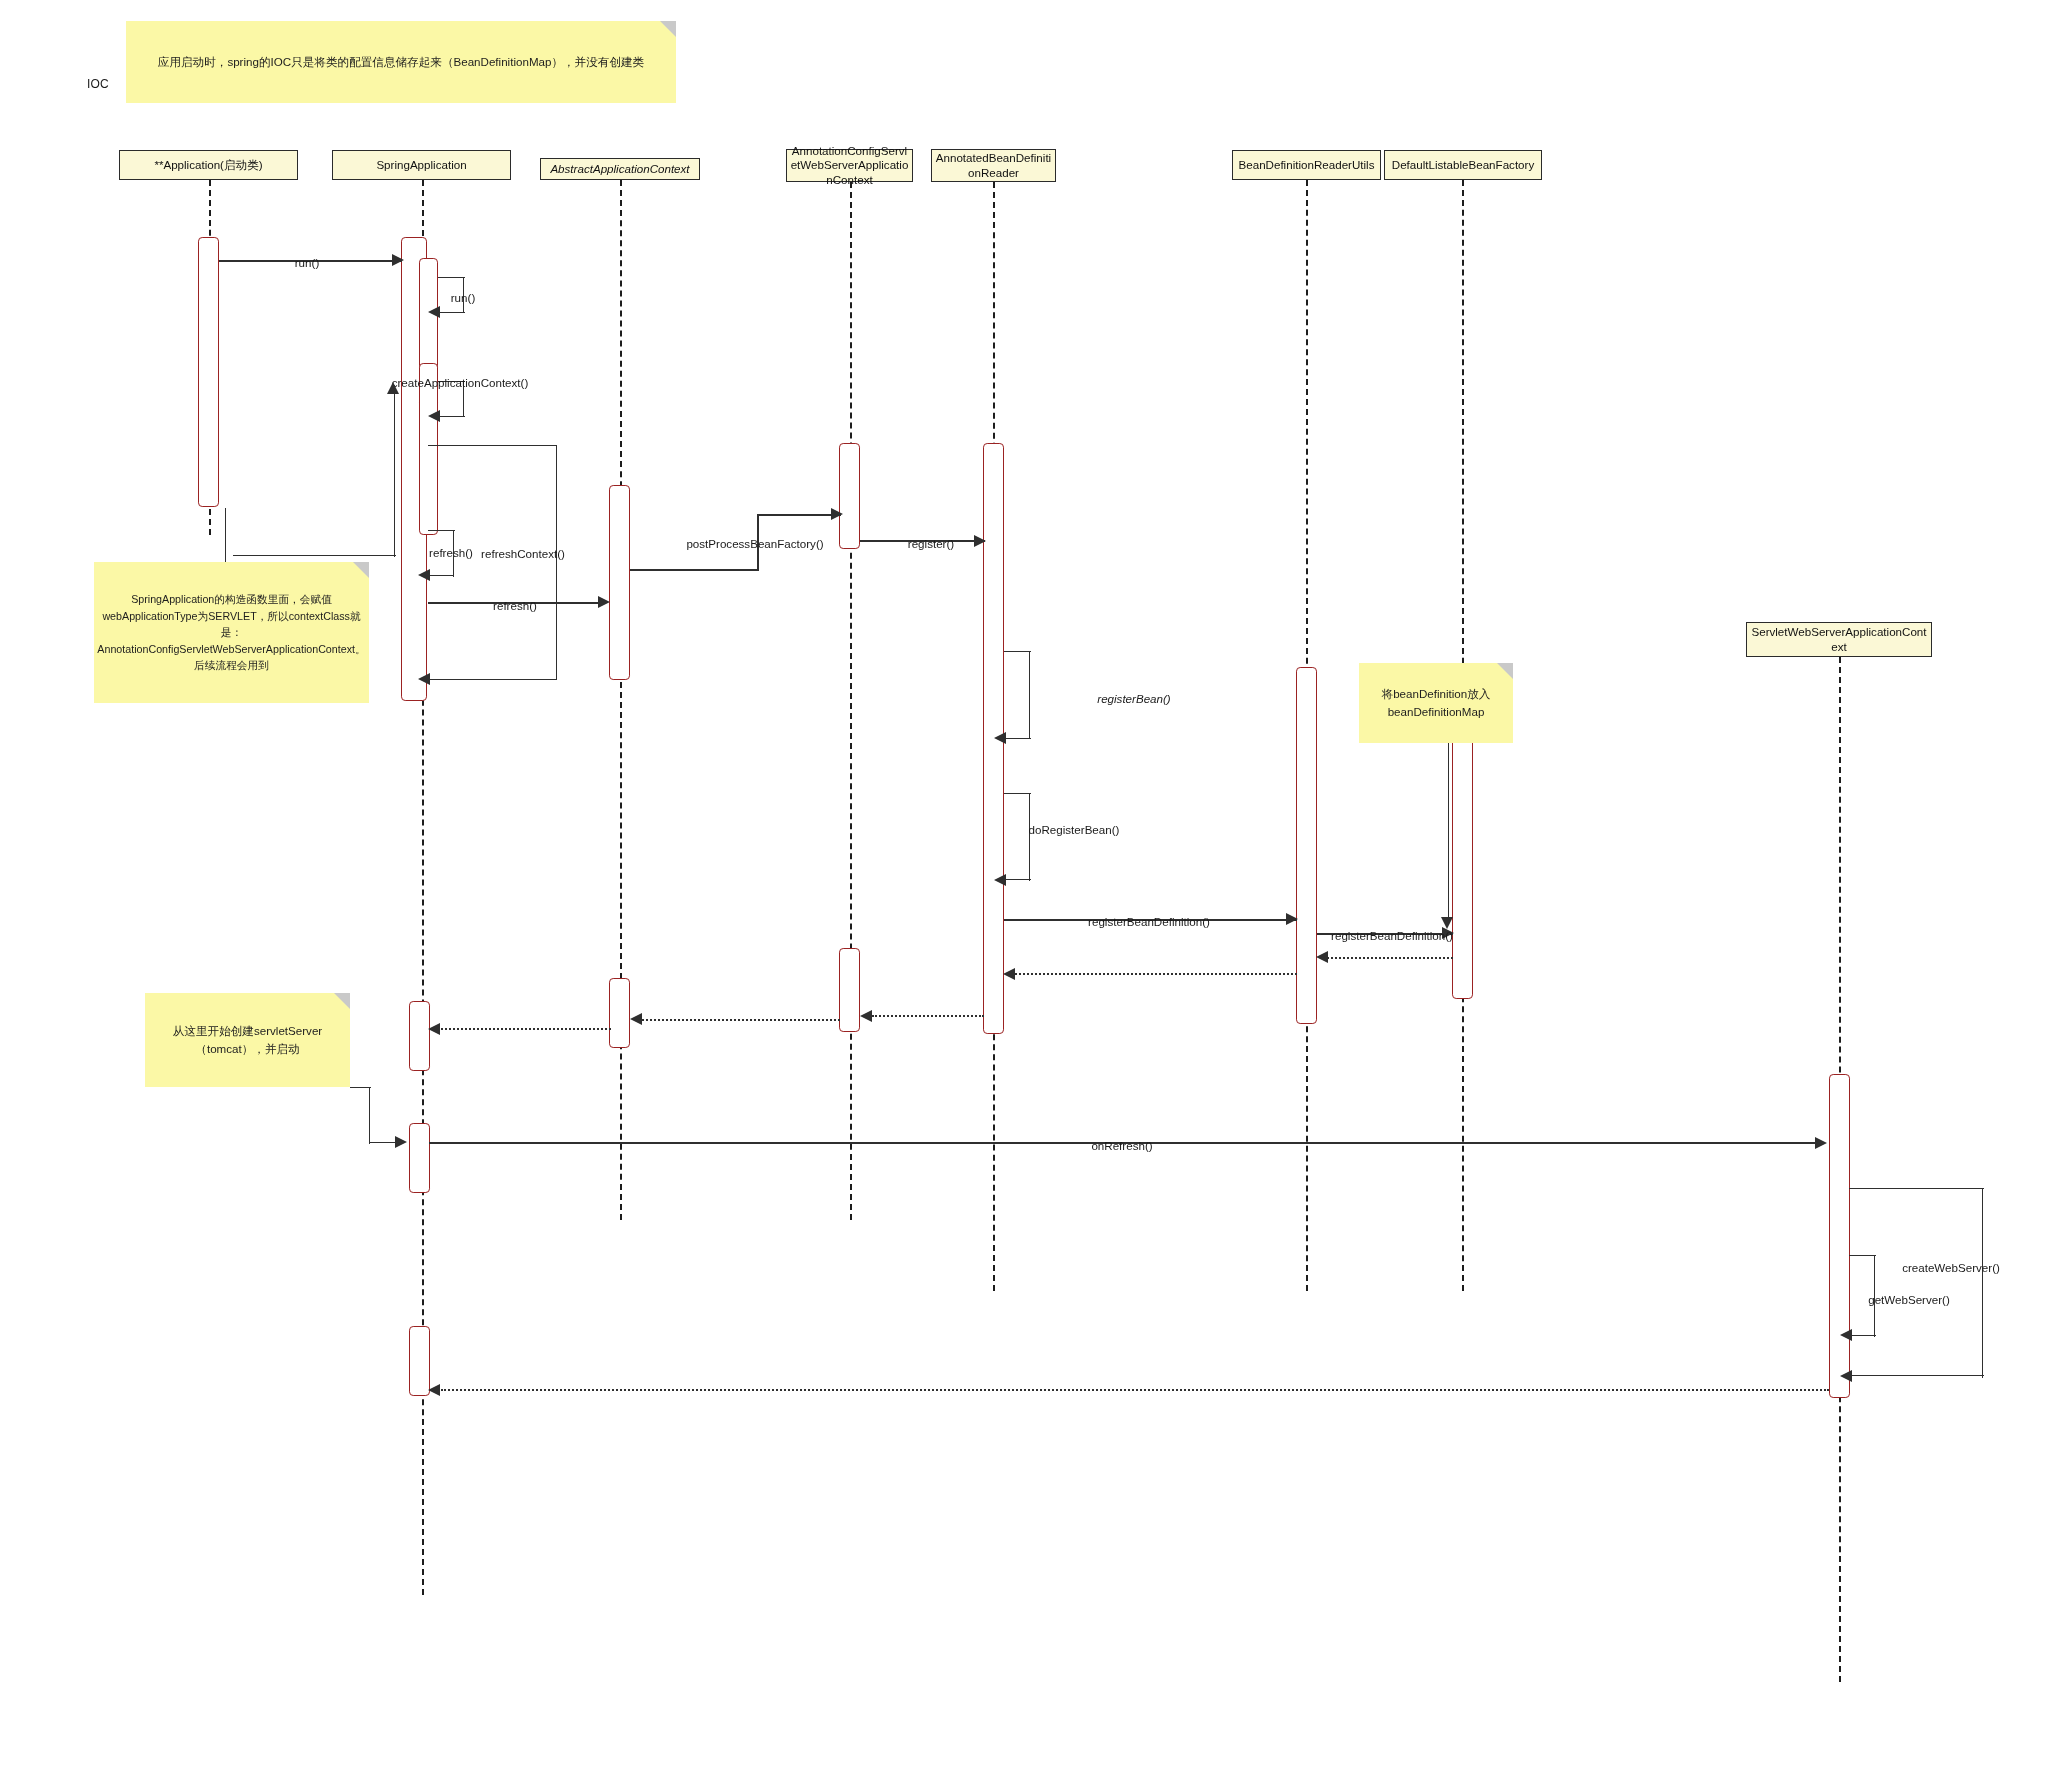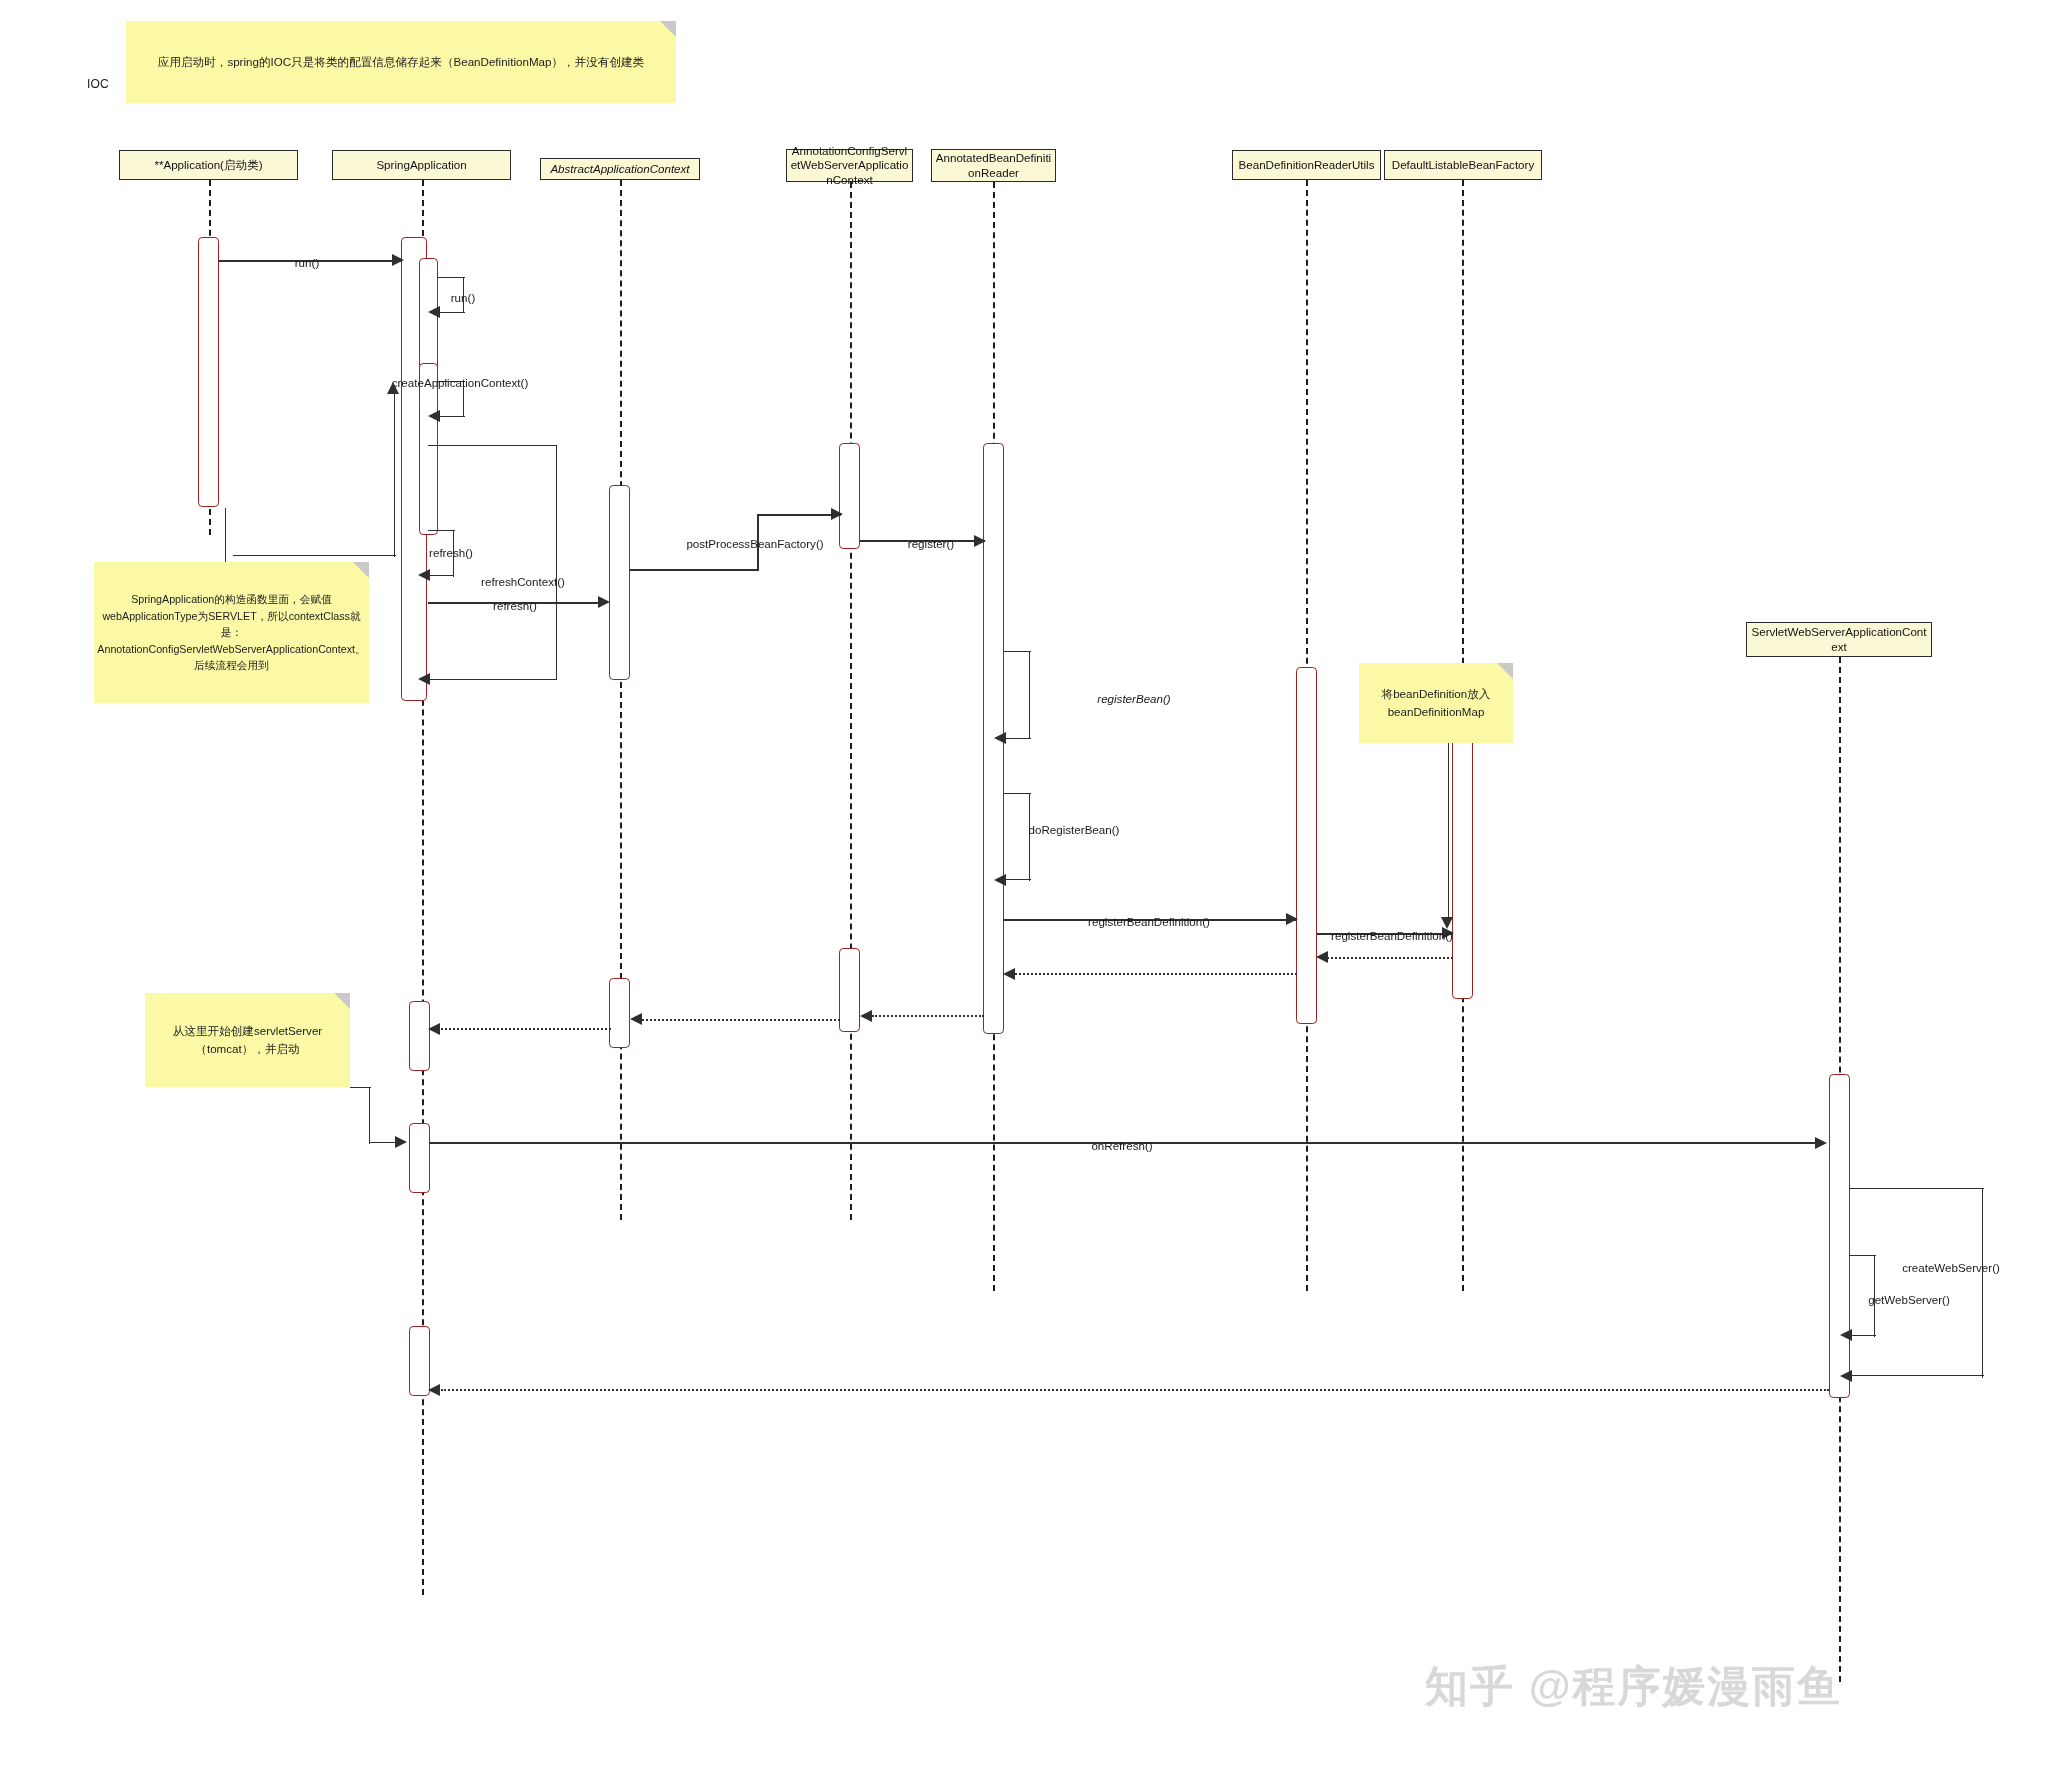--- a/index.html
+++ b/index.html
@@ -262,21 +262,21 @@
   <div class="hline thin" style="left:428px; top:530px; width:27px;"></div>
   <div class="vline thin" style="left:453px; top:530px; height:47px;"></div>
   <div class="hline thin" style="left:429px; top:575px; width:25px;"></div>
   <div class="arrow-l" style="left:418px; top:569px;"></div>
   <div class="msg-label" style="left:451px; top:552px;">refresh()</div>
 
   <div class="vline thin" style="left:556px; top:445px; height:235px;"></div>
   <div class="hline thin" style="left:428px; top:445px; width:129px;"></div>
   <div class="hline thin" style="left:428px; top:679px; width:129px;"></div>
   <div class="arrow-l" style="left:418px; top:673px;"></div>
-  <div class="msg-label" style="left:523px; top:581px;text-align:center;">refreshContext()</div>
+  <div class="msg-label" style="left:523px; top:553px;text-align:center;">refreshContext()</div>
 
   <div class="hline" style="left:428px; top:602px; width:171px;"></div>
   <div class="arrow-r" style="left:598px; top:596px;"></div>
   <div class="msg-label" style="left:515px; top:605px;">refresh()</div>
 
   <div class="hline" style="left:630px; top:569px; width:129px;"></div>
   <div class="vline" style="left:757px; top:514px; height:57px;"></div>
   <div class="hline" style="left:757px; top:514px; width:84px;"></div>
   <div class="arrow-r" style="left:831px; top:508px;"></div>
   <div class="msg-label" style="left:755px; top:543px;">postProcessBeanFactory()</div>
@@ -337,16 +337,15 @@
 
   <div class="hline thin" style="left:1849px; top:1255px; width:27px;"></div>
   <div class="vline thin" style="left:1874px; top:1255px; height:82px;"></div>
   <div class="hline thin" style="left:1851px; top:1335px; width:25px;"></div>
   <div class="arrow-l" style="left:1840px; top:1329px;"></div>
   <div class="msg-label" style="left:1909px; top:1299px;">getWebServer()</div>
 
   <div class="dotline" style="left:441px; top:1389px; width:1388px;"></div>
   <div class="arrow-l" style="left:428px; top:1384px;"></div>
 
-  <div class="watermark" style="left:1425px; top:1658px;">知乎 @程序媛漫雨鱼</div>
 
 </div>
 
 
 </body></html>

